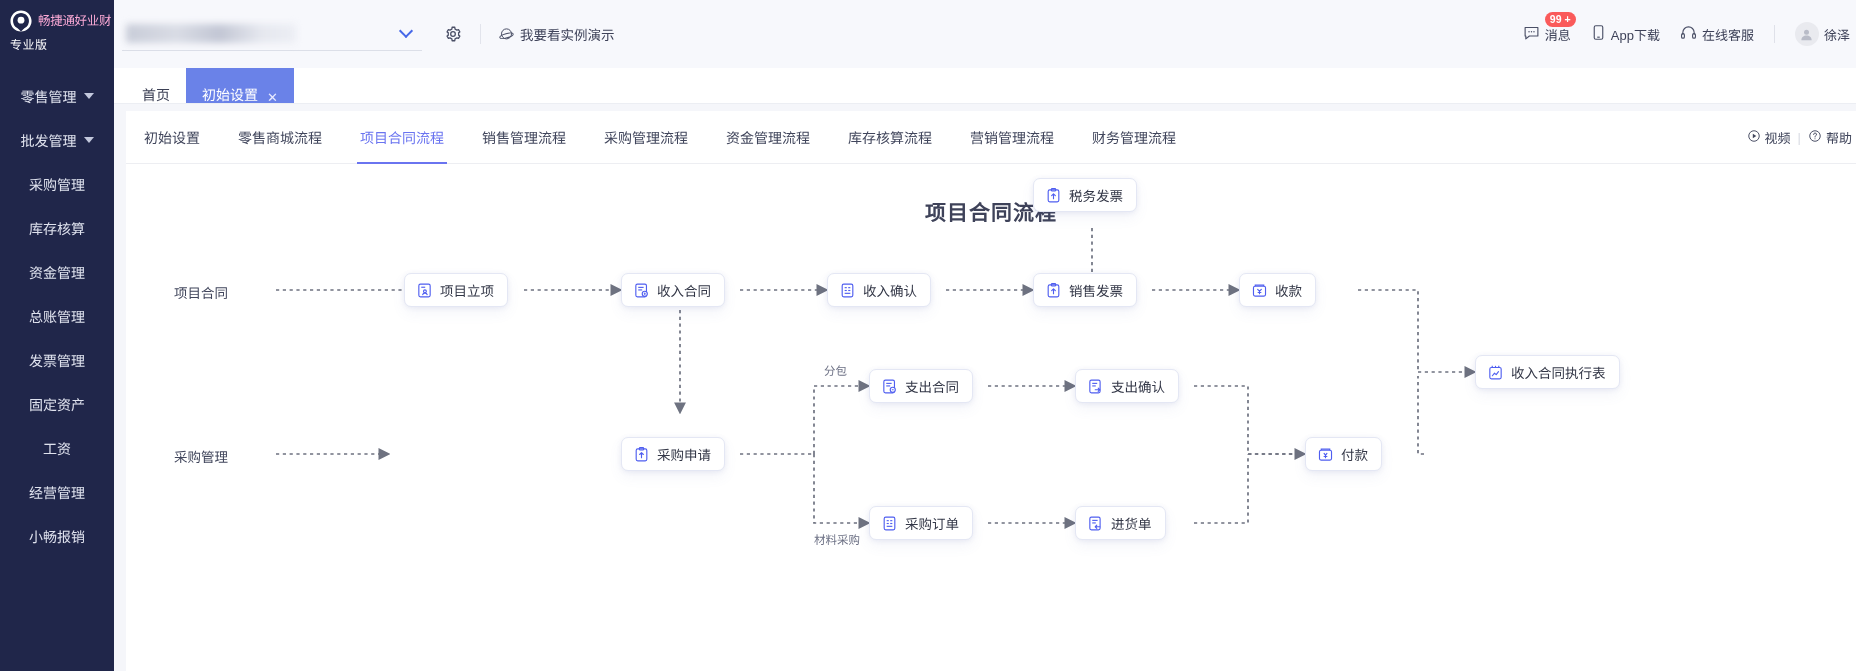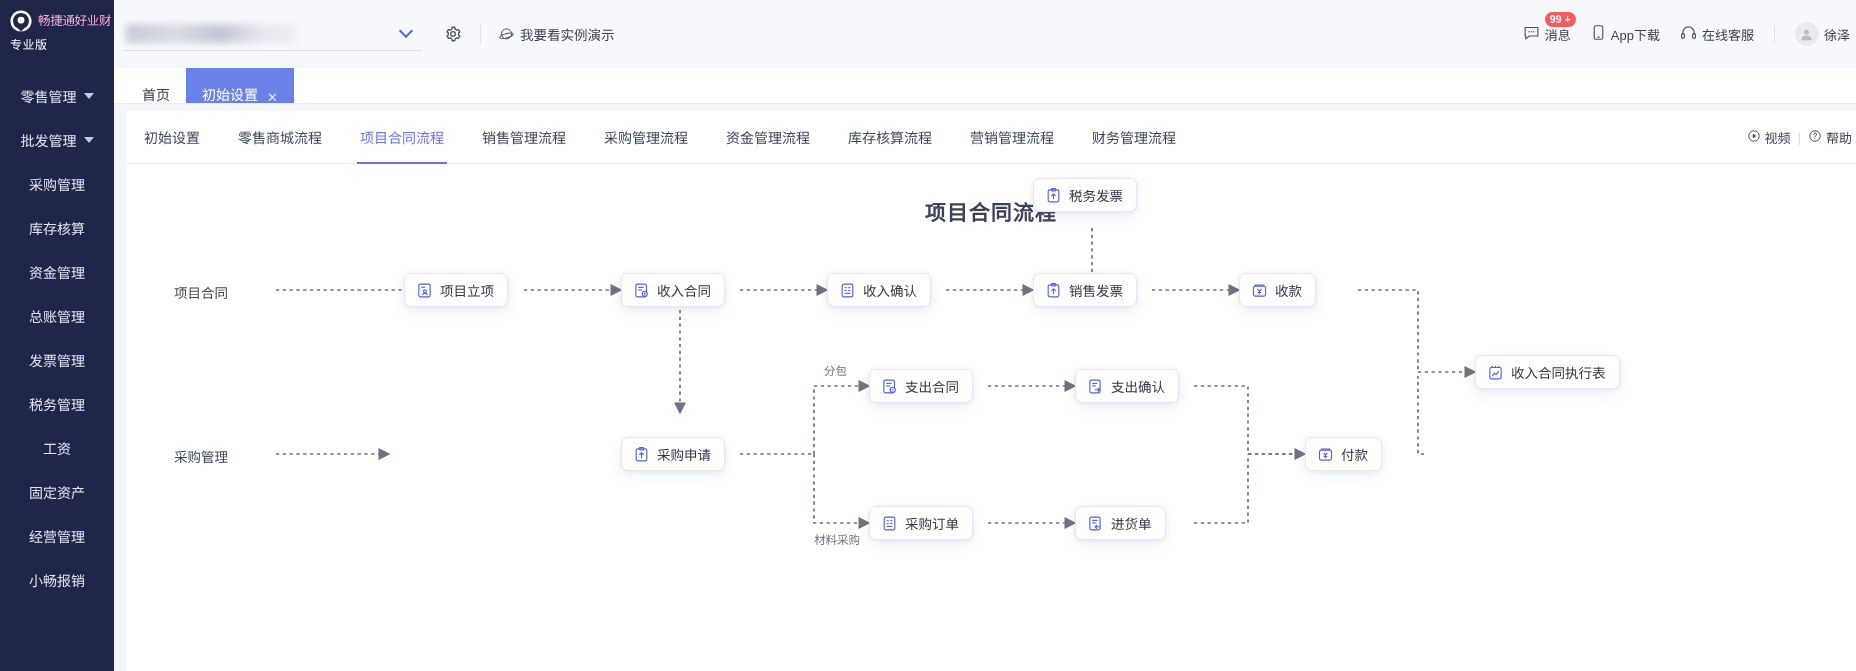--- a/index.html
+++ b/index.html
@@ -211,27 +211,24 @@
       <div class="nav-item">
         <span>资金管理</span>
       </div>
       <div class="nav-item">
         <span>总账管理</span>
       </div>
       <div class="nav-item">
         <span>发票管理</span>
       </div>
       <div class="nav-item">
-        <span>税务管理</span>
+        <span>固定资产</span>
       </div>
       <div class="nav-item">
         <span>工资</span>
-      </div>
-      <div class="nav-item">
-        <span>固定资产</span>
       </div>
       <div class="nav-item">
         <span>经营管理</span>
       </div>
       <div class="nav-item">
         <span>小畅报销</span>
       </div>
     </nav>
   </aside>
 

